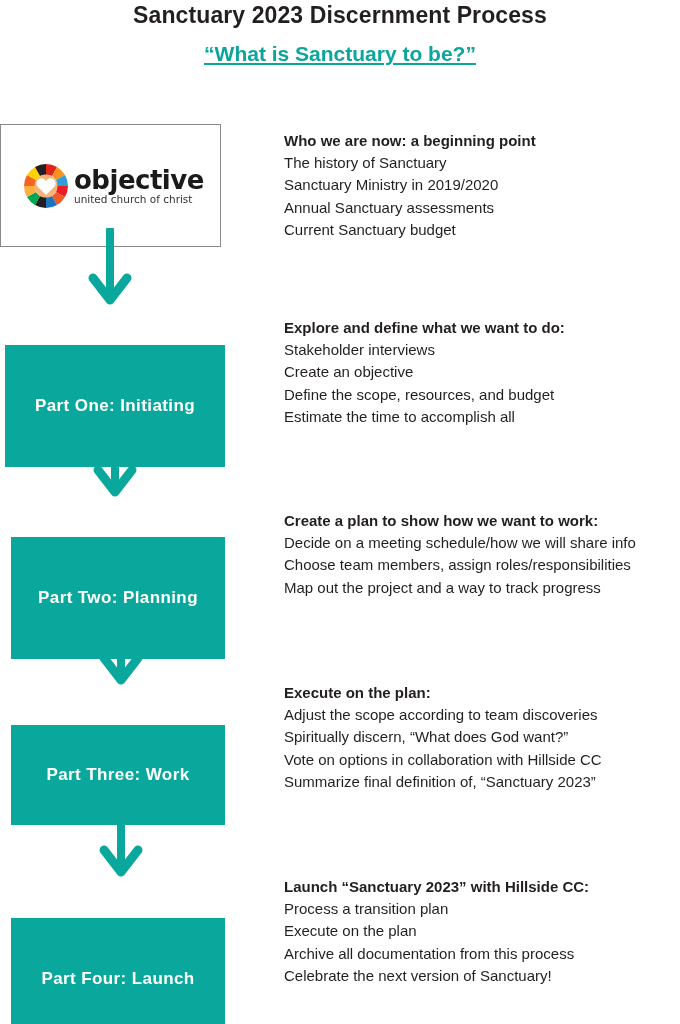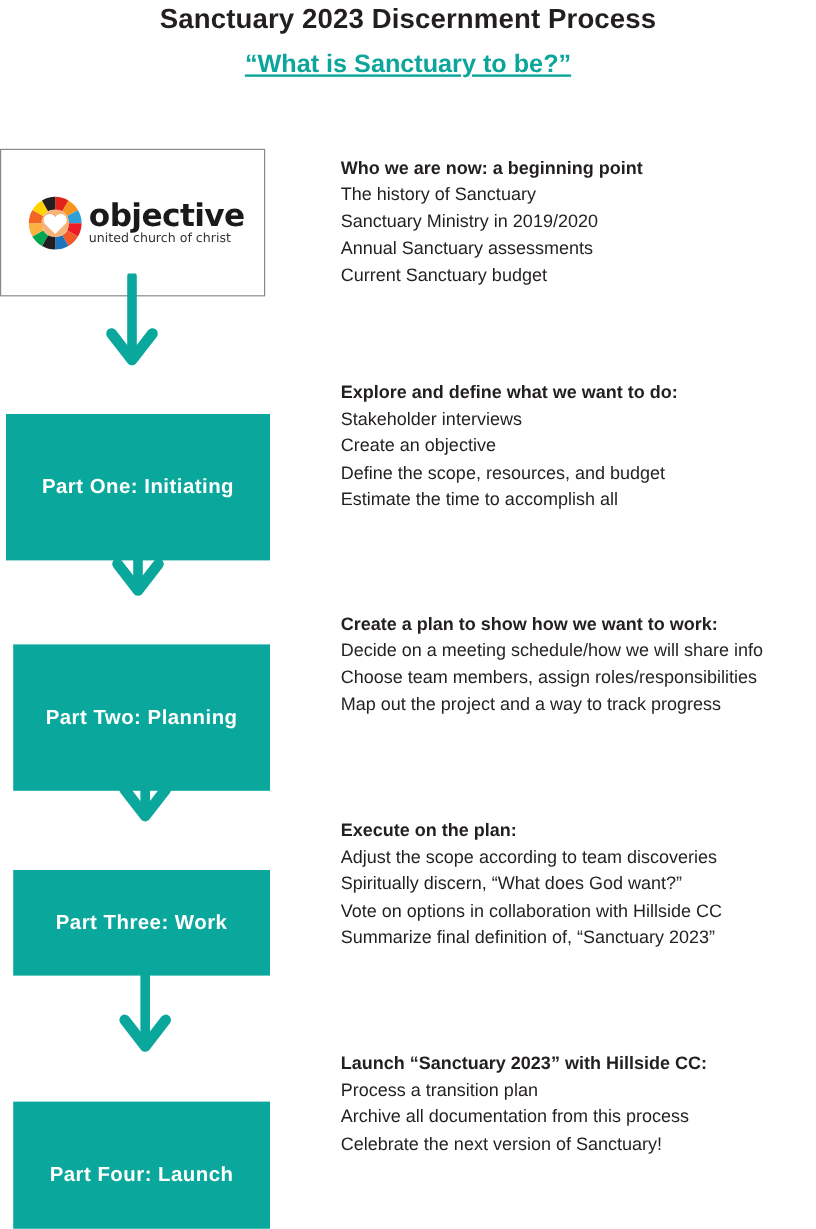--- a/index.html
+++ b/index.html
@@ -54,21 +54,21 @@
     </div>
   </div>
 </div>
 
 <div class="stage" style="left:5px; top:310px; width:220px; height:122px;">
   <span>Part One: Initiating</span>
 </div>
 <div class="stage" style="left:11px; top:502px; width:214px; height:122px;">
   <span>Part Two: Planning</span>
 </div>
-<div class="stage" style="left:11px; top:690px; width:214px; height:88px;">
+<div class="stage" style="left:11px; top:690px; width:214px; height:100px;">
   <span>Part Three: Work</span>
 </div>
 <div class="stage" style="left:11px; top:883px; width:214px; height:122px;">
   <span>Part Four: Launch</span>
 </div>
 
 <svg class="arrow" style="left:85px; top:228px;" width="50" height="80" viewBox="0 0 50 80">
   <path d="M25,2 L25,70" stroke="#0aa89c" stroke-width="8" stroke-linecap="round" fill="none"></path>
   <path d="M8,50 L25,72 L42,50" stroke="#0aa89c" stroke-width="9" stroke-linecap="round" stroke-linejoin="round" fill="none"></path>
 </svg>
@@ -112,15 +112,16 @@
   <div class="head">Execute on the plan:</div>
   <div>Adjust the scope according to team discoveries</div>
   <div>Spiritually discern, “What does God want?”</div>
   <div>Vote on options in collaboration with Hillside CC</div>
   <div>Summarize final definition of, “Sanctuary 2023”</div>
 </div>
 
 <div class="desc" style="left:284px; top:876px;">
   <div class="head">Launch “Sanctuary 2023” with Hillside CC:</div>
   <div>Process a transition plan</div>
+  <div>Execute on the plan</div>
   <div>Archive all documentation from this process</div>
   <div>Celebrate the next version of Sanctuary!</div>
 </div>
 
 </body></html>

